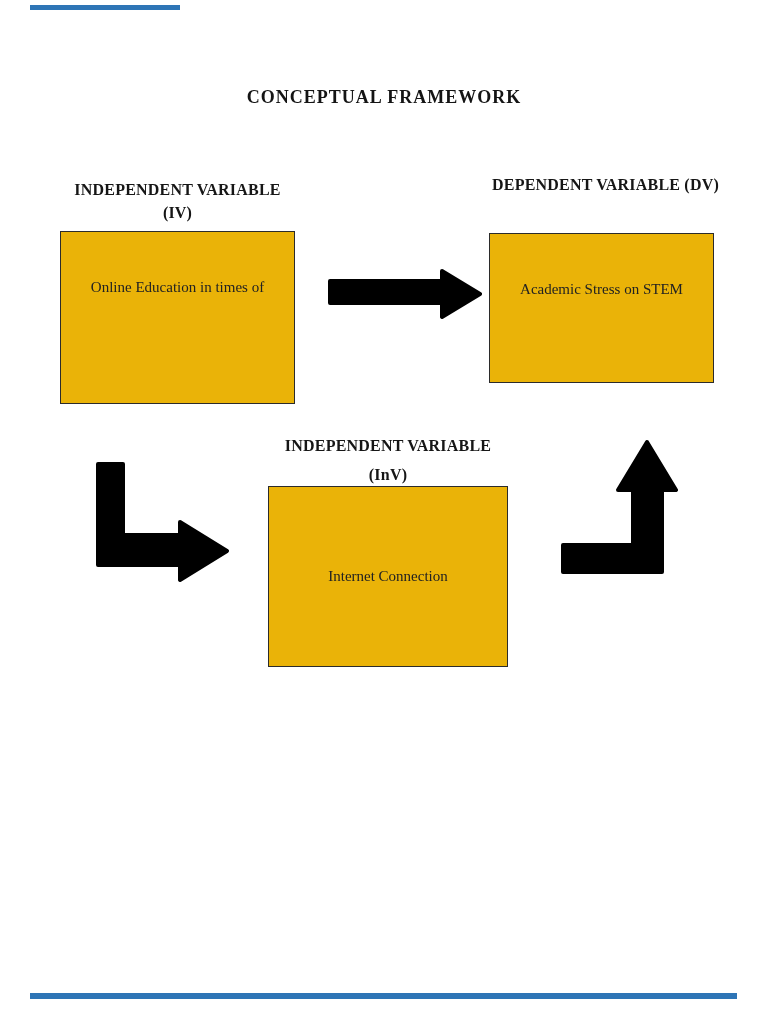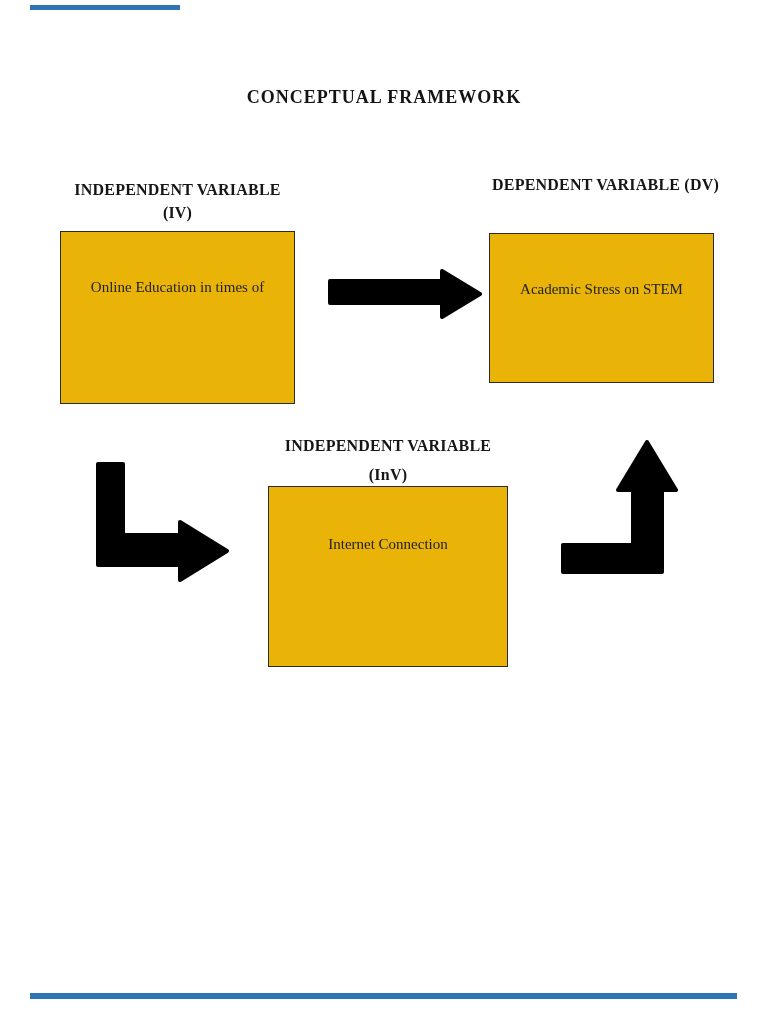--- a/index.html
+++ b/index.html
@@ -49,21 +49,21 @@
     position: absolute;
     border: 1px solid var(--border, #2b2b2b);
     background: #eab308;
     box-sizing: border-box;
     text-align: center;
     font-size: 15px;
     color: #222222;
   }
   .box-iv  { left: 60px;  top: 231px; width: 235px; height: 173px; padding-top: 37px; line-height: 37px; }
   .box-dv  { left: 489px; top: 233px; width: 225px; height: 150px; padding-top: 37px; line-height: 36px; }
-  .box-inv { left: 268px; top: 486px; width: 240px; height: 181px; padding-top: 33px; line-height: 48px; }
+  .box-inv { left: 268px; top: 486px; width: 240px; height: 181px; padding-top: 65px; line-height: 48px; }
 
   .arrow-svg { position: absolute; pointer-events: none; }
   .arrow-svg polygon {
     fill: var(--arrow, #000000);
     stroke: var(--arrow, #000000);
     stroke-width: 4;
     stroke-linejoin: round;
   }
   .arrow-right    { left: 326px; top: 267px; }
   .arrow-elbow-l  { left: 96px;  top: 460px; }

